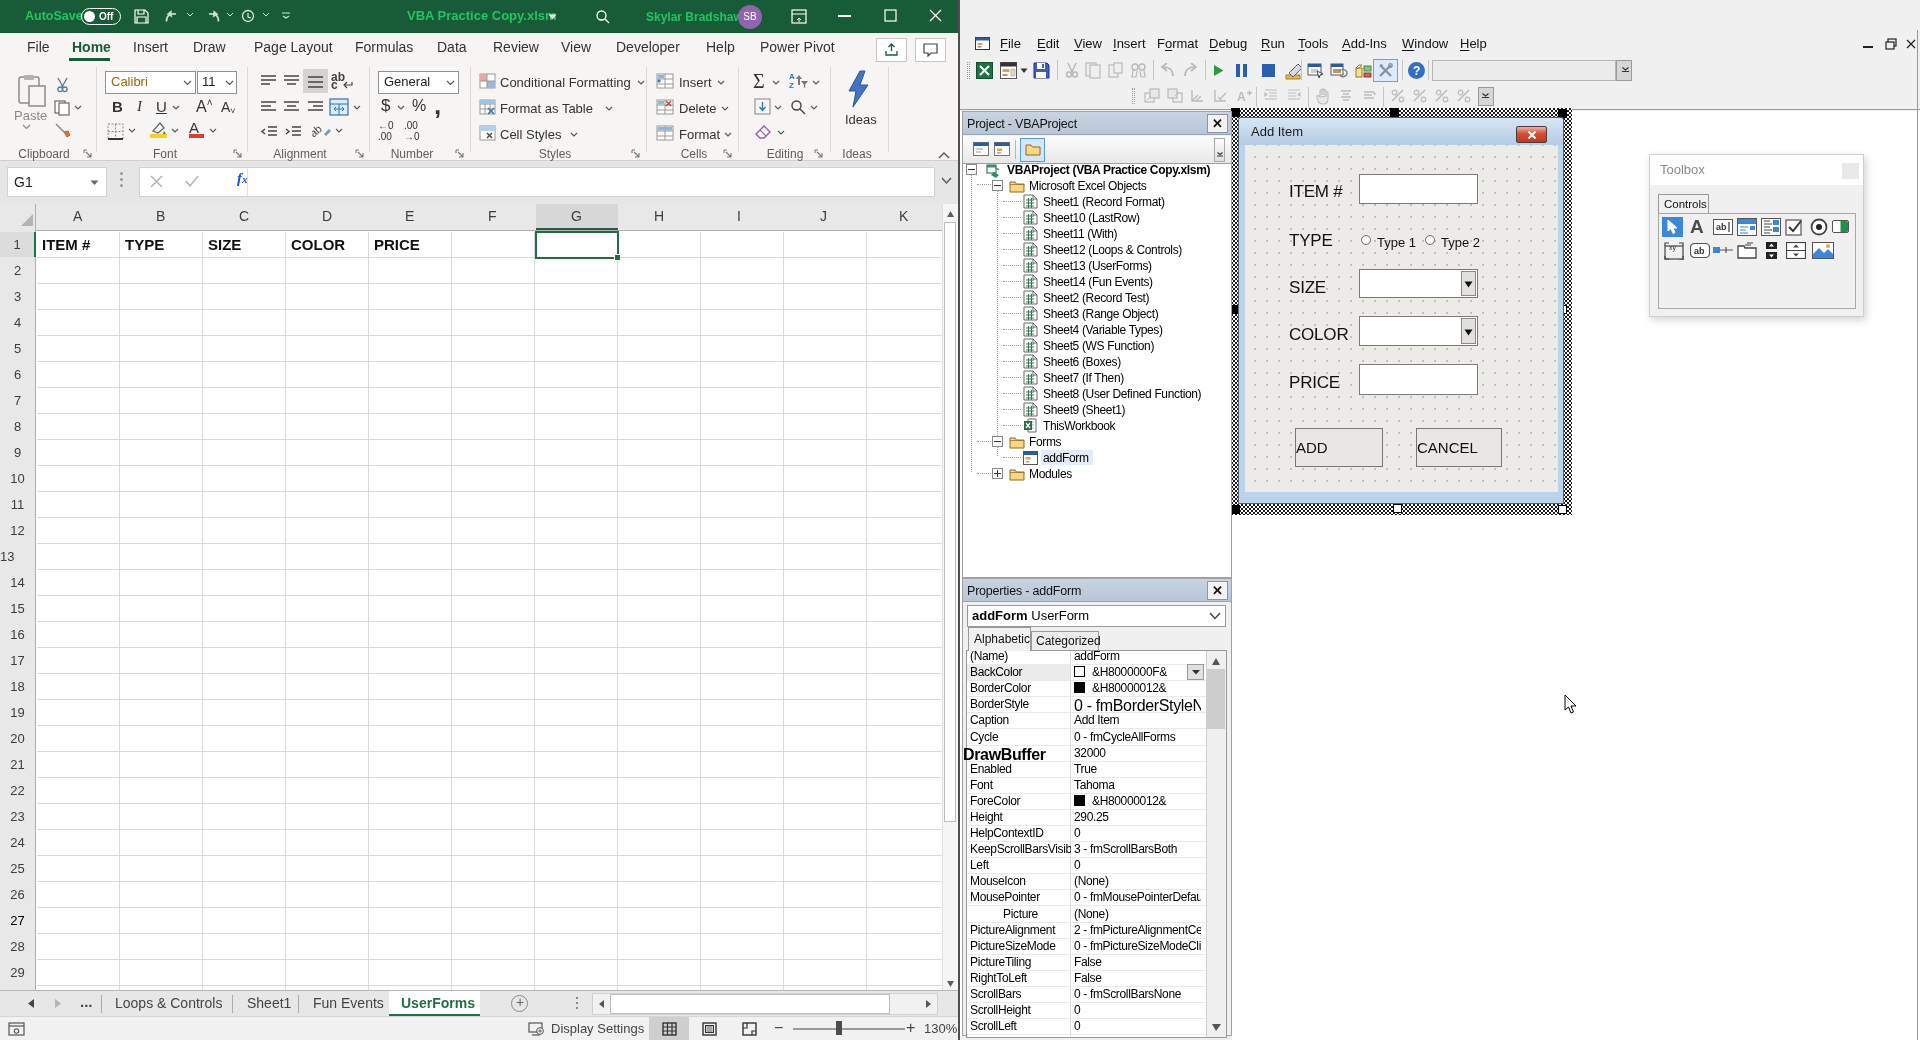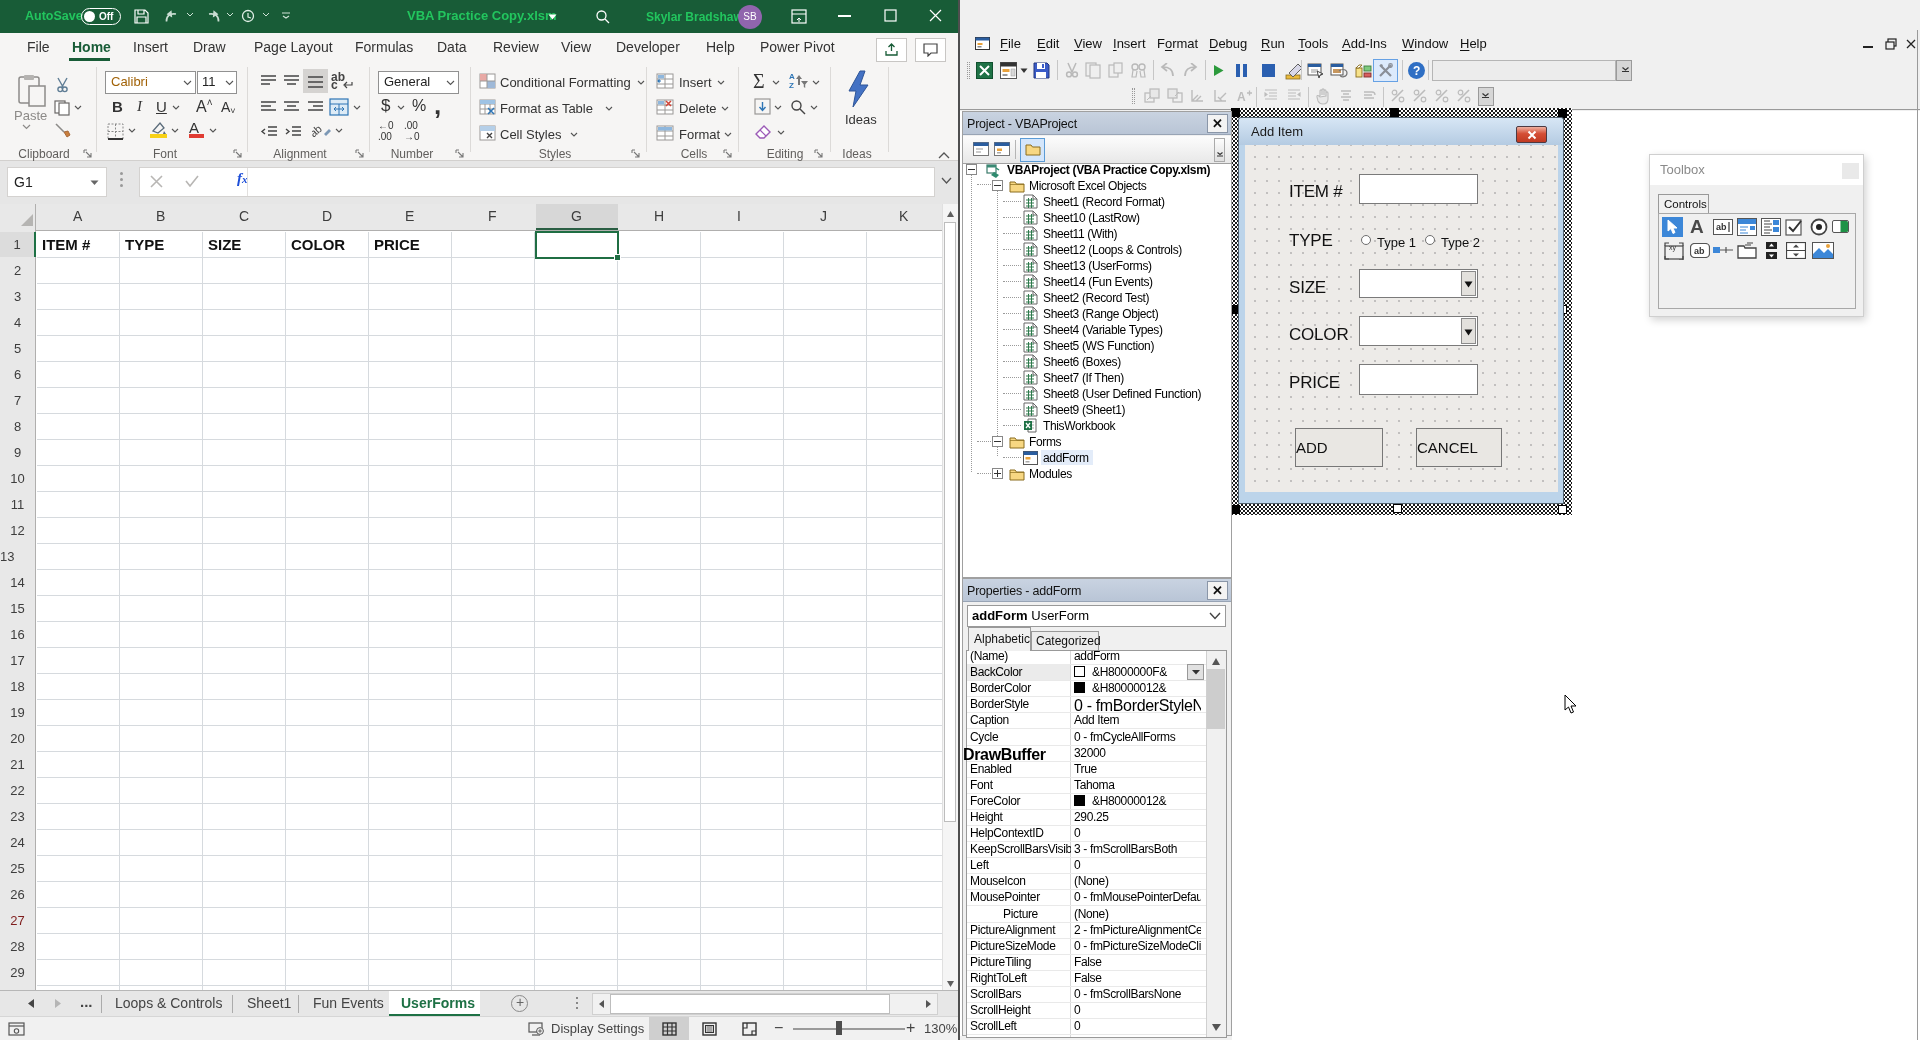--- a/index.html
+++ b/index.html
@@ -479,21 +479,21 @@
       <div class="abs" style="left:0;top:444px;width:35px;height:26px;font-size:13px;color:#3d3d3d;text-align:center;line-height:25px;">17</div>
       <div class="abs" style="left:0;top:470px;width:35px;height:26px;font-size:13px;color:#3d3d3d;text-align:center;line-height:25px;">18</div>
       <div class="abs" style="left:0;top:496px;width:35px;height:26px;font-size:13px;color:#3d3d3d;text-align:center;line-height:25px;">19</div>
       <div class="abs" style="left:0;top:522px;width:35px;height:26px;font-size:13px;color:#3d3d3d;text-align:center;line-height:25px;">20</div>
       <div class="abs" style="left:0;top:548px;width:35px;height:26px;font-size:13px;color:#3d3d3d;text-align:center;line-height:25px;">21</div>
       <div class="abs" style="left:0;top:574px;width:35px;height:26px;font-size:13px;color:#3d3d3d;text-align:center;line-height:25px;">22</div>
       <div class="abs" style="left:0;top:600px;width:35px;height:26px;font-size:13px;color:#3d3d3d;text-align:center;line-height:25px;">23</div>
       <div class="abs" style="left:0;top:626px;width:35px;height:26px;font-size:13px;color:#3d3d3d;text-align:center;line-height:25px;">24</div>
       <div class="abs" style="left:0;top:652px;width:35px;height:26px;font-size:13px;color:#3d3d3d;text-align:center;line-height:25px;">25</div>
       <div class="abs" style="left:0;top:678px;width:35px;height:26px;font-size:13px;color:#3d3d3d;text-align:center;line-height:25px;">26</div>
-      <div class="abs" style="left:0;top:704px;width:35px;height:26px;font-size:13px;color:#7f1d1d;text-align:center;line-height:25px;">27</div>
+      <div class="abs" style="left:0;top:704px;width:35px;height:26px;font-size:13px;color:#000000;text-align:center;line-height:25px;">27</div>
       <div class="abs" style="left:0;top:730px;width:35px;height:26px;font-size:13px;color:#3d3d3d;text-align:center;line-height:25px;">28</div>
       <div class="abs" style="left:0;top:756px;width:35px;height:26px;font-size:13px;color:#3d3d3d;text-align:center;line-height:25px;">29</div>
       </div>
 
       <div class="abs" style="left:536px;top:0;width:82px;height:26px;background:#d7d7d7;border-bottom:2px solid #2a5e43;"></div>
       <div class="abs" style="left:571px;top:4px;font-size:14px;color:#3d3d3d;">G</div>
 
       <div class="abs" style="left:0;top:28px;width:36px;height:25px;background:#dcdcdc;border-right:2px solid #1e7145;"></div>
       <div class="abs" style="left:0;top:28px;width:34px;height:26px;font-size:13px;color:#3d3d3d;text-align:center;line-height:25px;">1</div>
 

